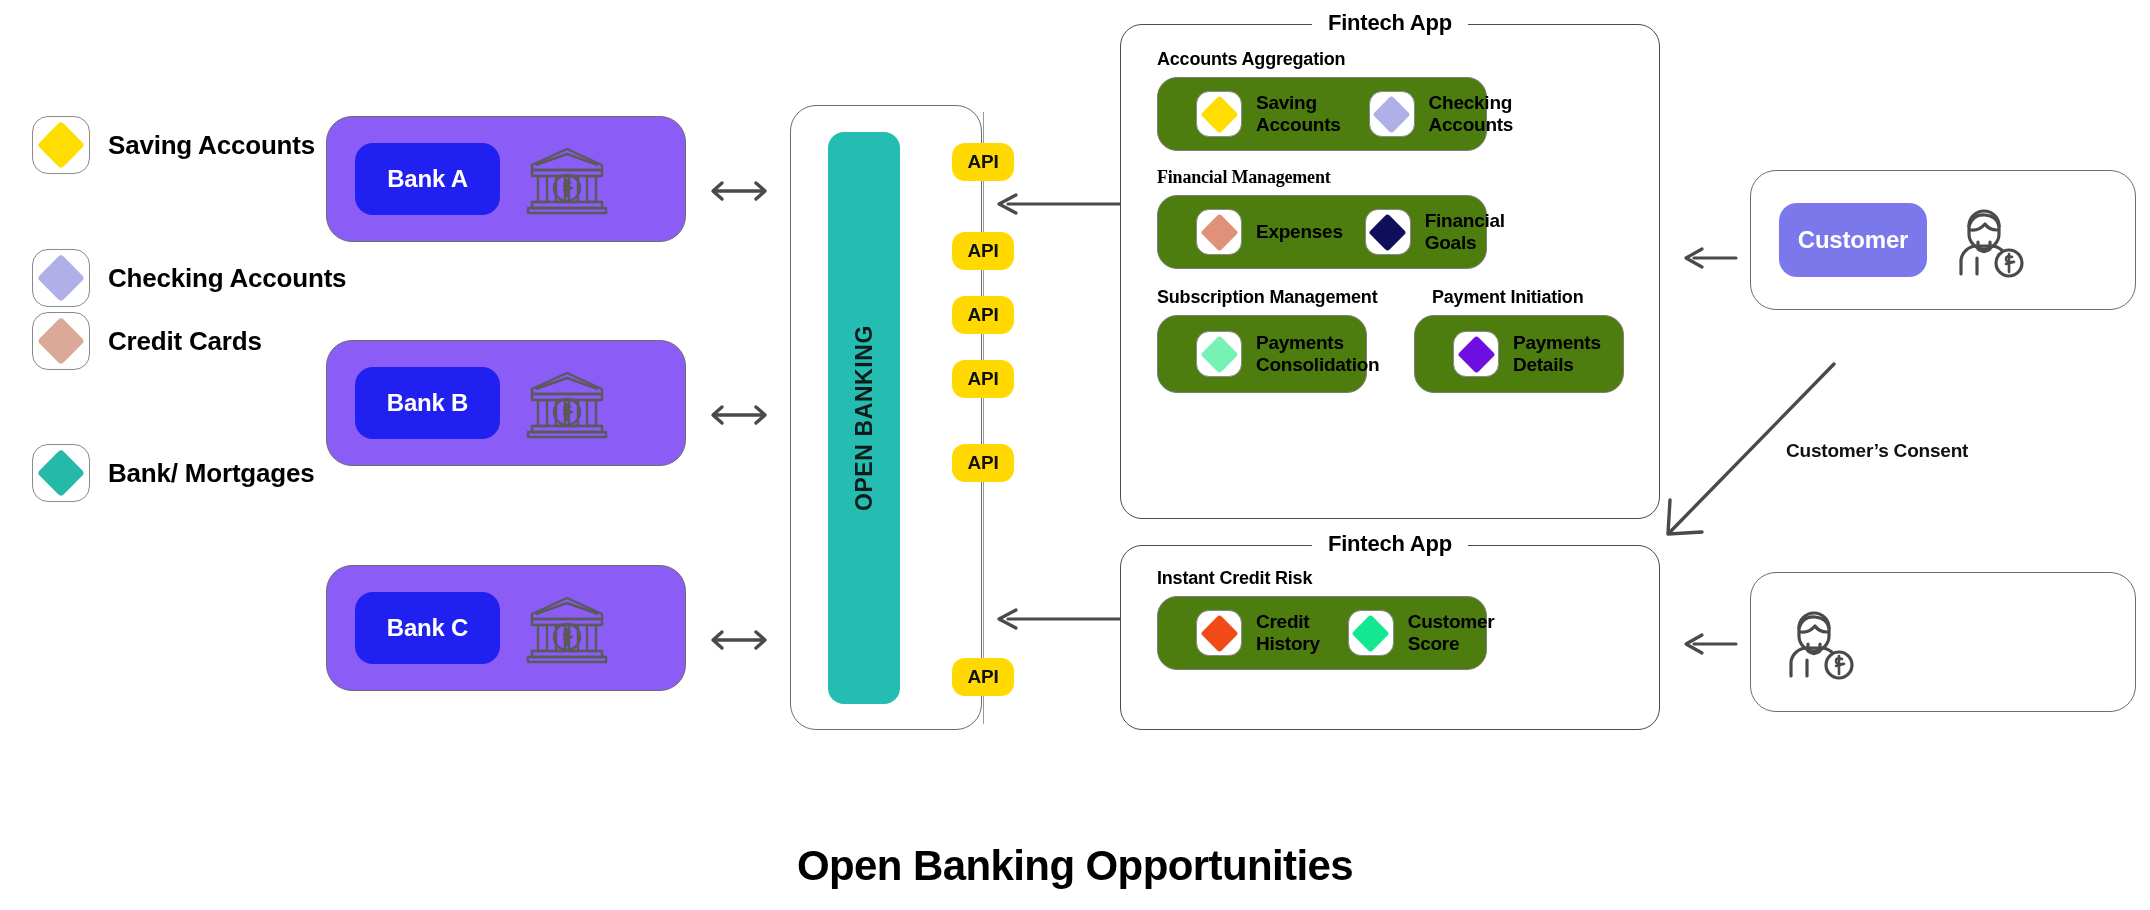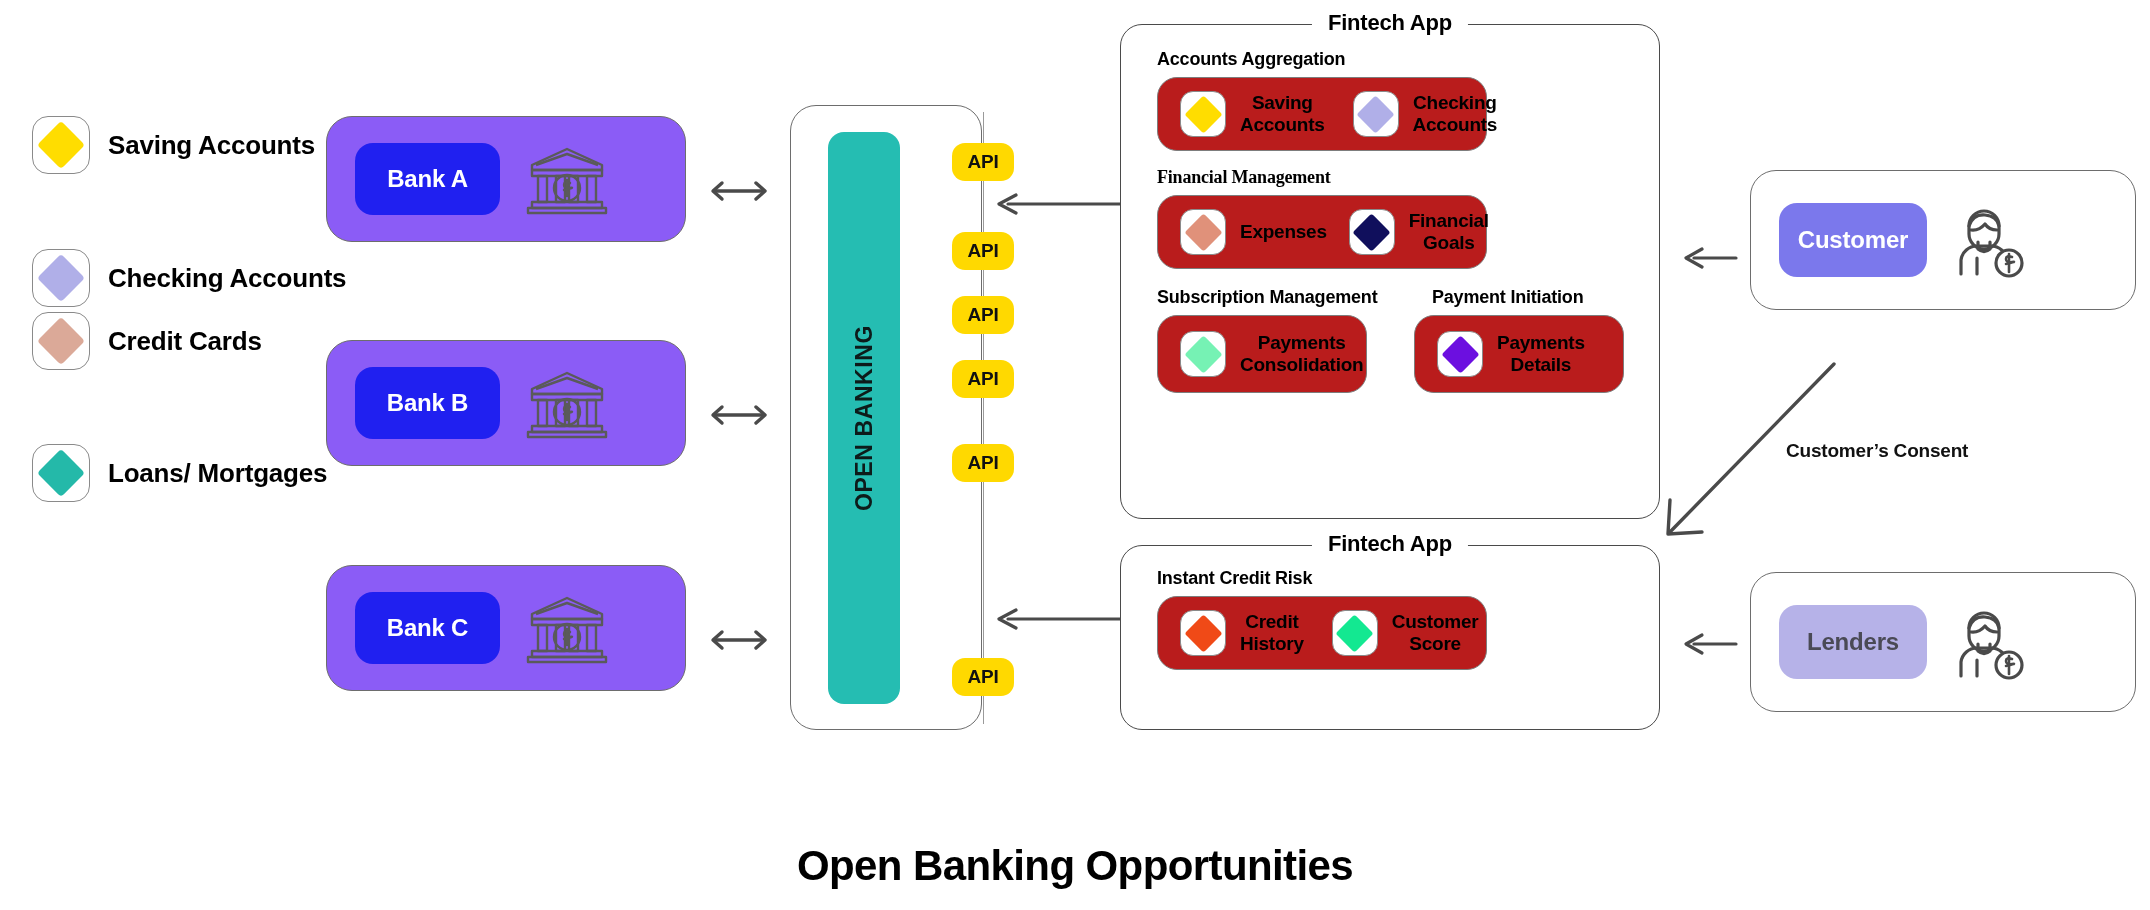--- a/index.html
+++ b/index.html
@@ -76,22 +76,22 @@
   .fintech-tab {
     position: absolute; top: -15px; left: 50%; transform: translateX(-50%);
     background: #fff; padding: 0 16px;
     font-size: 22px; font-weight: 700; letter-spacing: -0.2px; color: #000;
     white-space: nowrap;
   }
   .sec-title {
     font-size: 18px; font-weight: 700; letter-spacing: -0.2px; color: #000;
   }
   .sec-box {
-    border: 1.3px solid #7d7d7d; border-radius: 20px; background: #b91c1c;
-    display: flex; align-items: center; padding: 0 22px; text-align: center;
+    border: 1.3px solid #7d7d7d; border-radius: 20px; background: #4d7c0f;
+    display: flex; align-items: center; padding: 0 38px;
   }
   .item { display: flex; align-items: center; gap: 14px; }
   .item .tile { width: 46px; height: 46px; border-radius: 13px; }
   .item .dia { width: 27px; height: 27px; }
   .item-label {
     font-size: 19px; font-weight: 700; line-height: 1.16;
     letter-spacing: -0.25px; color: #000; white-space: pre-line;
   }
 
   
@@ -144,21 +144,21 @@
       <div class="dia" style="background:#dba998"></div>
     </div>
     <div class="legend-label">Credit
 Cards</div>
   </div>
 
   <div class="abs legend-row" style="left:24px; top:444px;">
     <div class="tile">
       <div class="dia" style="background:#24b9a9"></div>
     </div>
-    <div class="legend-label">Loans/
+    <div class="legend-label">Bank/
 Mortgages</div>
   </div>
 
   <div class="abs bank-card" style="left:318px; top:116px; width:360px; height:126px;">
     <div class="bank-pill">Bank A</div>
     <div>
       <svg width="82" height="72" viewBox="0 0 82 72" fill="none" stroke="#5a5a5a" stroke-width="2.4" stroke-linejoin="round">
         <path d="M6 22 L41 6 L76 22 L76 27 L6 27 Z"></path>
         <path d="M10 22 L41 11 L72 22"></path>
         <rect x="6" y="27" width="70" height="6"></rect>
@@ -357,21 +357,20 @@
         <path d="M12 74 v-14 a16 16 0 0 1 16-14 h14 a16 16 0 0 1 16 14 v14"></path>
         <path d="M28 74 V58"></path>
         <circle cx="60" cy="63" r="13" fill="#ffffff"></circle>
         <path d="M63 57 q-6-2-6 2 t6 3 t-6 2" stroke-width="2.6"></path>
         <path d="M60 54 V72" stroke-width="2.6"></path>
       </svg>
     </div>
   </div>
 
   <div class="abs actor-card" style="left:1742px; top:572px; width:386px; height:140px;">
-    <div class="actor-pill" style="background:#b6b2e8; color:#4a4a55;">Lenders</div>
     <div>
       <svg width="76" height="80" viewBox="0 0 76 80" fill="none" stroke="#4a4a4a" stroke-width="3.2" stroke-linecap="round" stroke-linejoin="round">
         <path d="M20 26 a15 15 0 0 1 30 0 v8 a15 15 0 0 1 -30 0 Z"></path>
         <path d="M20 26 q4-12 16-11 t14 11"></path>
         <path d="M22 30 q8 1 14-6 q4 6 12 6"></path>
         <path d="M29 42 v7 q6 5 12 0 v-7"></path>
         <path d="M12 74 v-14 a16 16 0 0 1 16-14 h14 a16 16 0 0 1 16 14 v14"></path>
         <path d="M28 74 V58"></path>
         <circle cx="60" cy="63" r="13" fill="#ffffff"></circle>
         <path d="M63 57 q-6-2-6 2 t6 3 t-6 2" stroke-width="2.6"></path>

